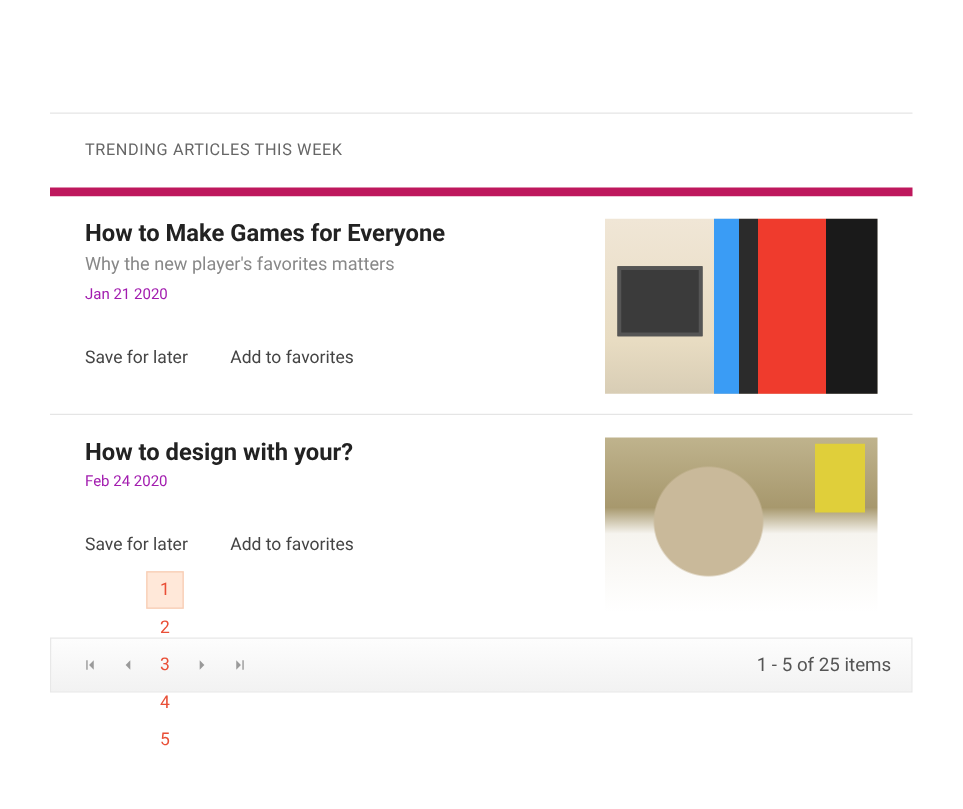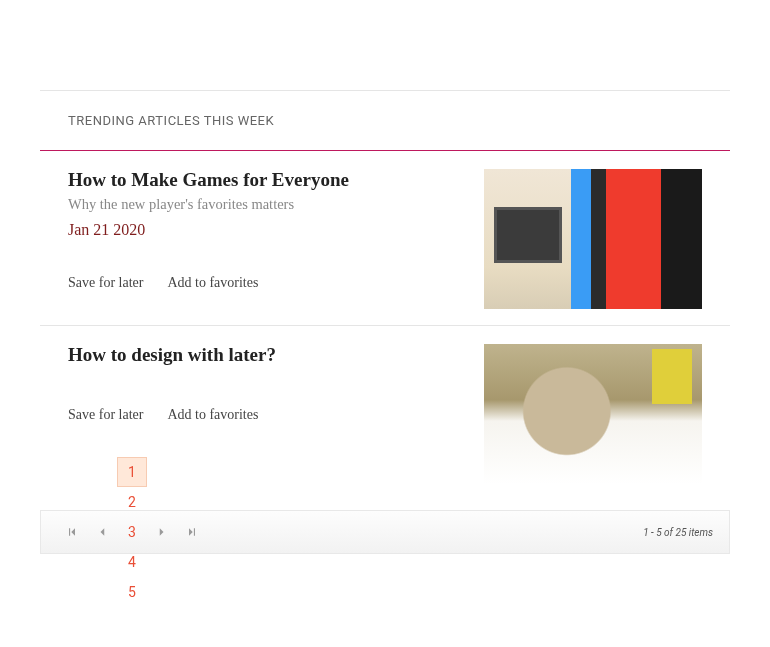--- a/index.html
+++ b/index.html
@@ -12,28 +12,27 @@
     }
     .section {
       border-top: 1px solid #e5e5e5;
     }
     .section-header {
       padding: 22px 28px;
       font-size: 13px;
       letter-spacing: 0.5px;
       color: #666;
       text-transform: uppercase;
-      border-bottom: 1px solid #be185d;
+      border-bottom: 7px solid #be185d;
     }
     .article {
       display: flex;
       justify-content: space-between;
       padding: 18px 28px 16px 28px;
       border-bottom: 1px solid #e5e5e5;
-      font-family: Liberation Serif, serif;
     }
     .article:last-of-type {
       border-bottom: none;
     }
     .article-text {
       flex: 1;
       display: flex;
       flex-direction: column;
     }
     .article-title {
@@ -41,27 +40,27 @@
       font-weight: 700;
       color: #222;
       margin-bottom: 5px;
     }
     .article-subtitle {
       font-size: 14.5px;
       color: #888;
       margin-bottom: 8px;
     }
     .article-date {
-      font-size: 16px;
-      color: #7f1d1d;
+      font-size: 12px;
+      color: #a21caf;
     }
     .article-actions {
       margin-top: 36px;
       display: flex;
-      gap: 24px;
+      gap: 34px;
     }
     .action {
       font-size: 14px;
       color: #444;
       cursor: pointer;
       background: none;
       border: none;
       font-family: inherit;
       padding: 0;
     }
@@ -144,22 +143,21 @@
       font-family: inherit;
     }
     .page-num.selected {
       background: #ffe8d9;
       border: 1px solid #f7cbb2;
       color: #e94f37;
     }
     .pager-status {
       margin-left: auto;
       color: #555;
-      font-size: 10px;
-      font-style: italic;
+      font-size: 15px;
     }
   </style>
 </head>
 <body>
 
 <div class="section">
   <div class="section-header">TRENDING ARTICLES THIS WEEK</div>
 
   <div id="articles">
       <div class="article">
@@ -169,21 +167,22 @@
           <div class="article-date">Jan 21 2020</div>
           <div class="article-actions">
             <button class="action">Save for later</button>
             <button class="action">Add to favorites</button>
           </div>
         </div>
         <div class="article-thumb thumb-0"></div>
       </div>
       <div class="article">
         <div class="article-text">
-          <div class="article-title">How to design with later?</div>
+          <div class="article-title">How to design with your?</div>
+          <div class="article-date">Feb 24 2020</div>
           <div class="article-actions">
             <button class="action">Save for later</button>
             <button class="action">Add to favorites</button>
           </div>
         </div>
         <div class="article-thumb thumb-1"></div>
       </div>
     </div>
 </div>
 

